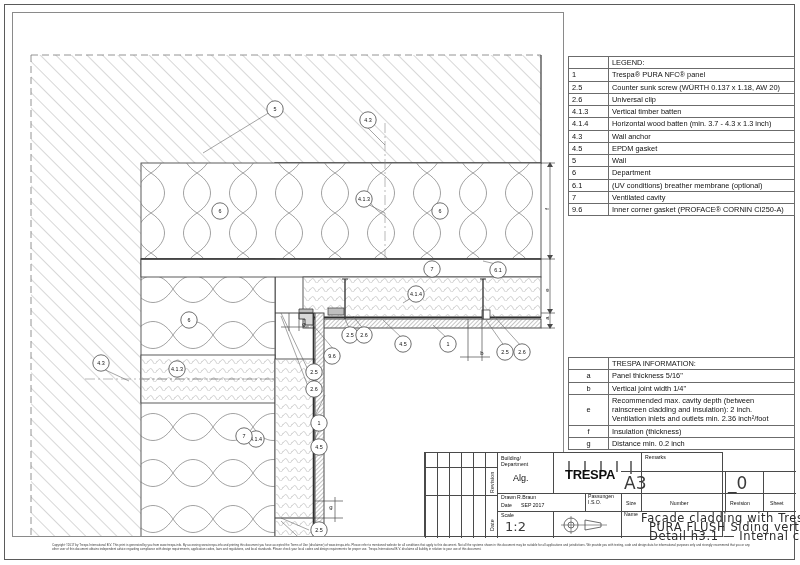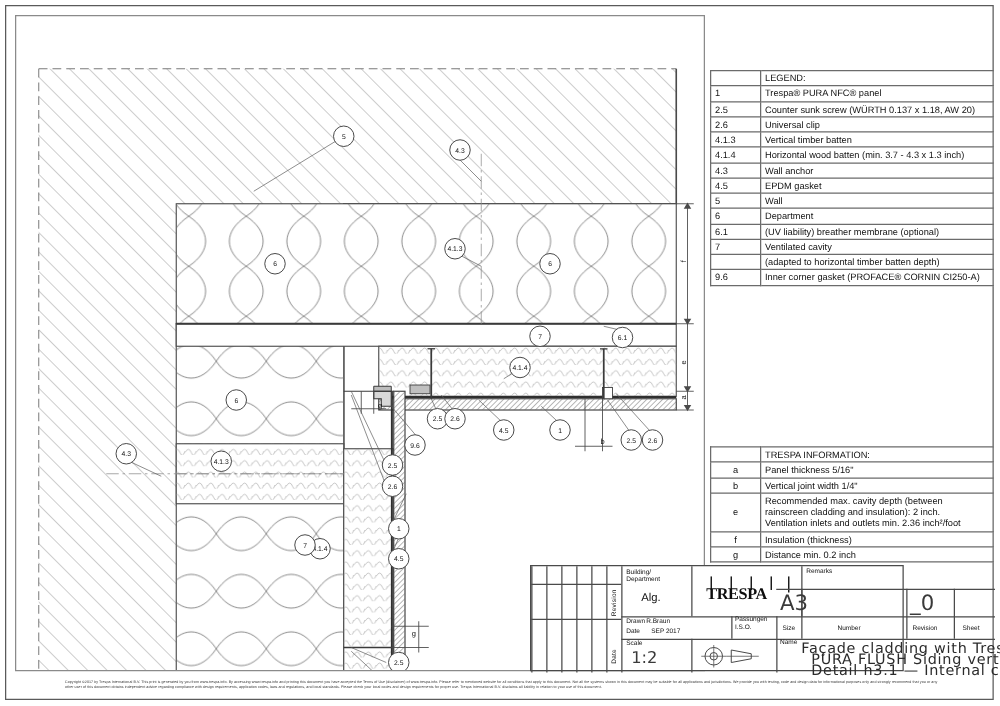--- a/index.html
+++ b/index.html
@@ -90,21 +90,21 @@
     writing-mode: vertical-rl;
     transform: rotate(180deg);
     font-size: 5.2px;
     letter-spacing: .2px;
   }
   .tb-lab { font-size: 5.2px; line-height: 1.15; color:#111; }
   .tb-val { font-size: 9px; color:#111; }
 
   #trespa-logo {
     position:absolute;
-    font-family: Liberation Serif, serif;
+    font-family: Liberation Sans, sans-serif;
     font-weight: 700;
     font-size: 13px;
     letter-spacing: -0.3px;
     color: #0d0d0d;
   }
 
   .big-code {
     font-family: "DejaVu Sans", sans-serif;
     font-size: 17px;
     color: #3a3a3a;
@@ -453,29 +453,25 @@
         <tr>
           <td class="num">5</td>
           <td>Wall</td>
         </tr>
         <tr>
           <td class="num">6</td>
           <td>Department</td>
         </tr>
         <tr>
           <td class="num">6.1</td>
-          <td>(UV liability) breather membrane (optional)</td>
+          <td>(UV conditions) breather membrane (optional)</td>
         </tr>
         <tr>
           <td class="num">7</td>
           <td>Ventilated cavity</td>
-        </tr>
-        <tr>
-          <td class="num"></td>
-          <td>(adapted to horizontal timber batten depth)</td>
         </tr>
         <tr>
           <td class="num">9.6</td>
           <td>Inner corner gasket (PROFACE® CORNIN CI250-A)</td>
         </tr>
       </tbody>
   </table>
 
   <table class="tbl" id="geninfo-table">
     <tbody id="geninfo-body">

